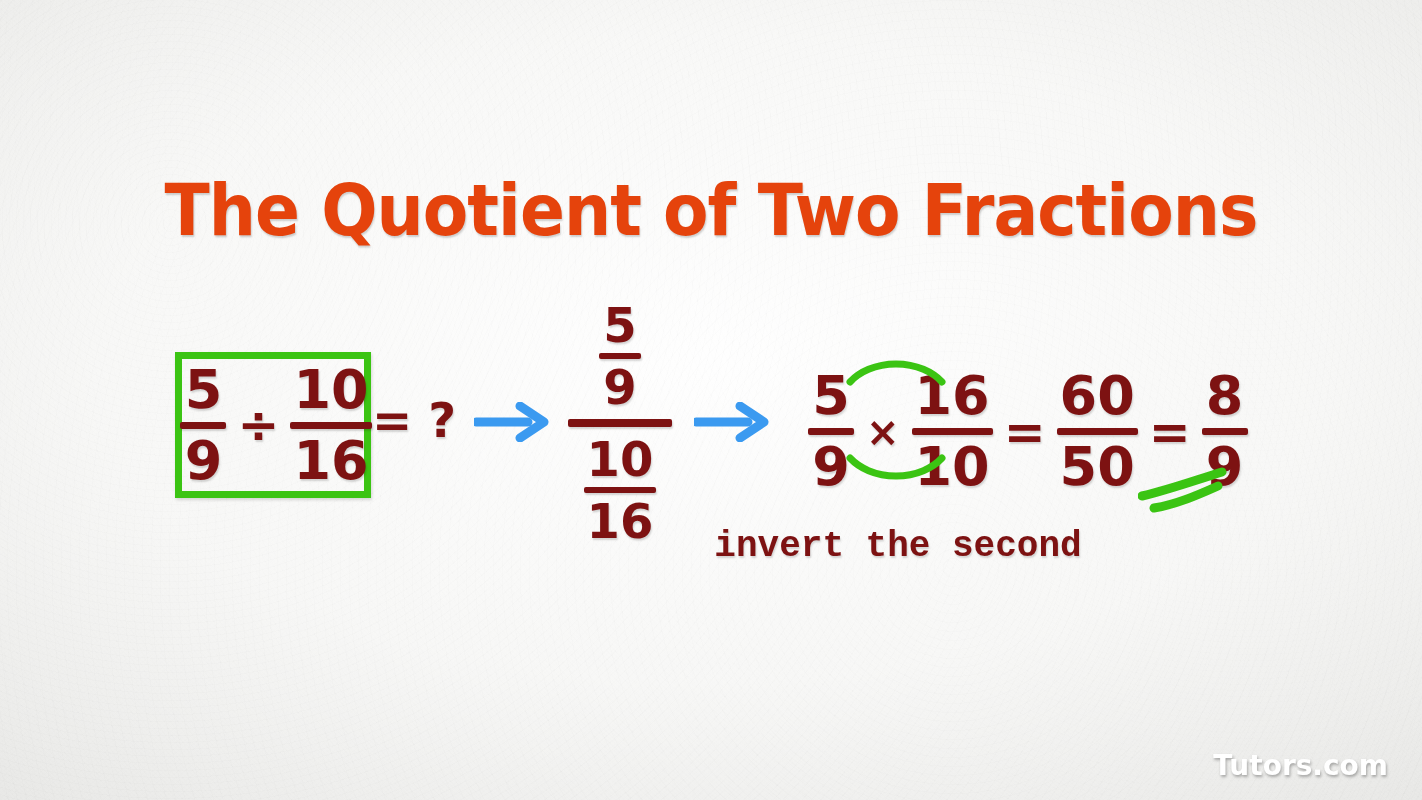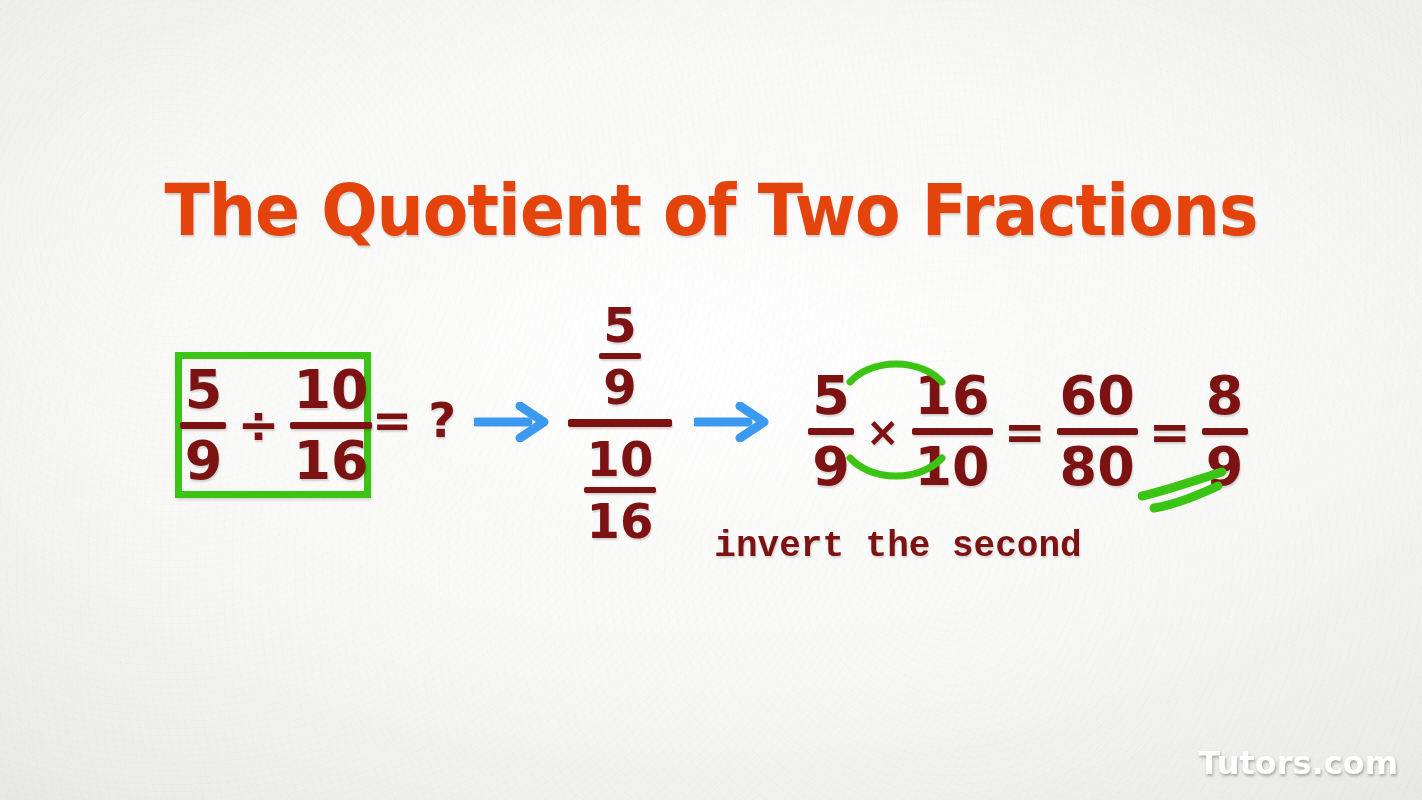--- a/index.html
+++ b/index.html
@@ -199,25 +199,25 @@
     font-family: Liberation Mono, monospace;
     font-weight: bold;
     font-size: 36px;
     line-height: 1.25;
     text-shadow: 1px 2px 2px rgba(0,0,0,0.15);
   }
 
   
   #watermark {
     position: absolute;
-    right: 24px;
+    right: 34px;
     bottom: 18px;
     font-family: "DejaVu Sans", sans-serif;
     font-weight: bold;
-    font-size: 32px;
+    font-size: 28px;
     color: #ffffff;
     letter-spacing: 0px;
     text-shadow: 1px 2px 3px rgba(0,0,0,0.30);
   }
 </style>
 </head>
 <body>
 
 <div id="stage">
 
@@ -285,21 +285,21 @@
     <span class="op op-small">×</span>
     <span class="frac f-lg">
       <span class="num">16</span>
       <span class="bar"></span>
       <span class="den">10</span>
     </span>
     <span class="op">=</span>
     <span class="frac f-lg">
       <span class="num">60</span>
       <span class="bar"></span>
-      <span class="den">80</span>
+      <span class="den">50</span>
     </span>
     <span class="op">=</span>
     <span class="frac f-lg">
       <span class="num">8</span>
       <span class="bar"></span>
       <span class="den">9</span>
     </span>
   </div>
 
   <div id="arc-group">

